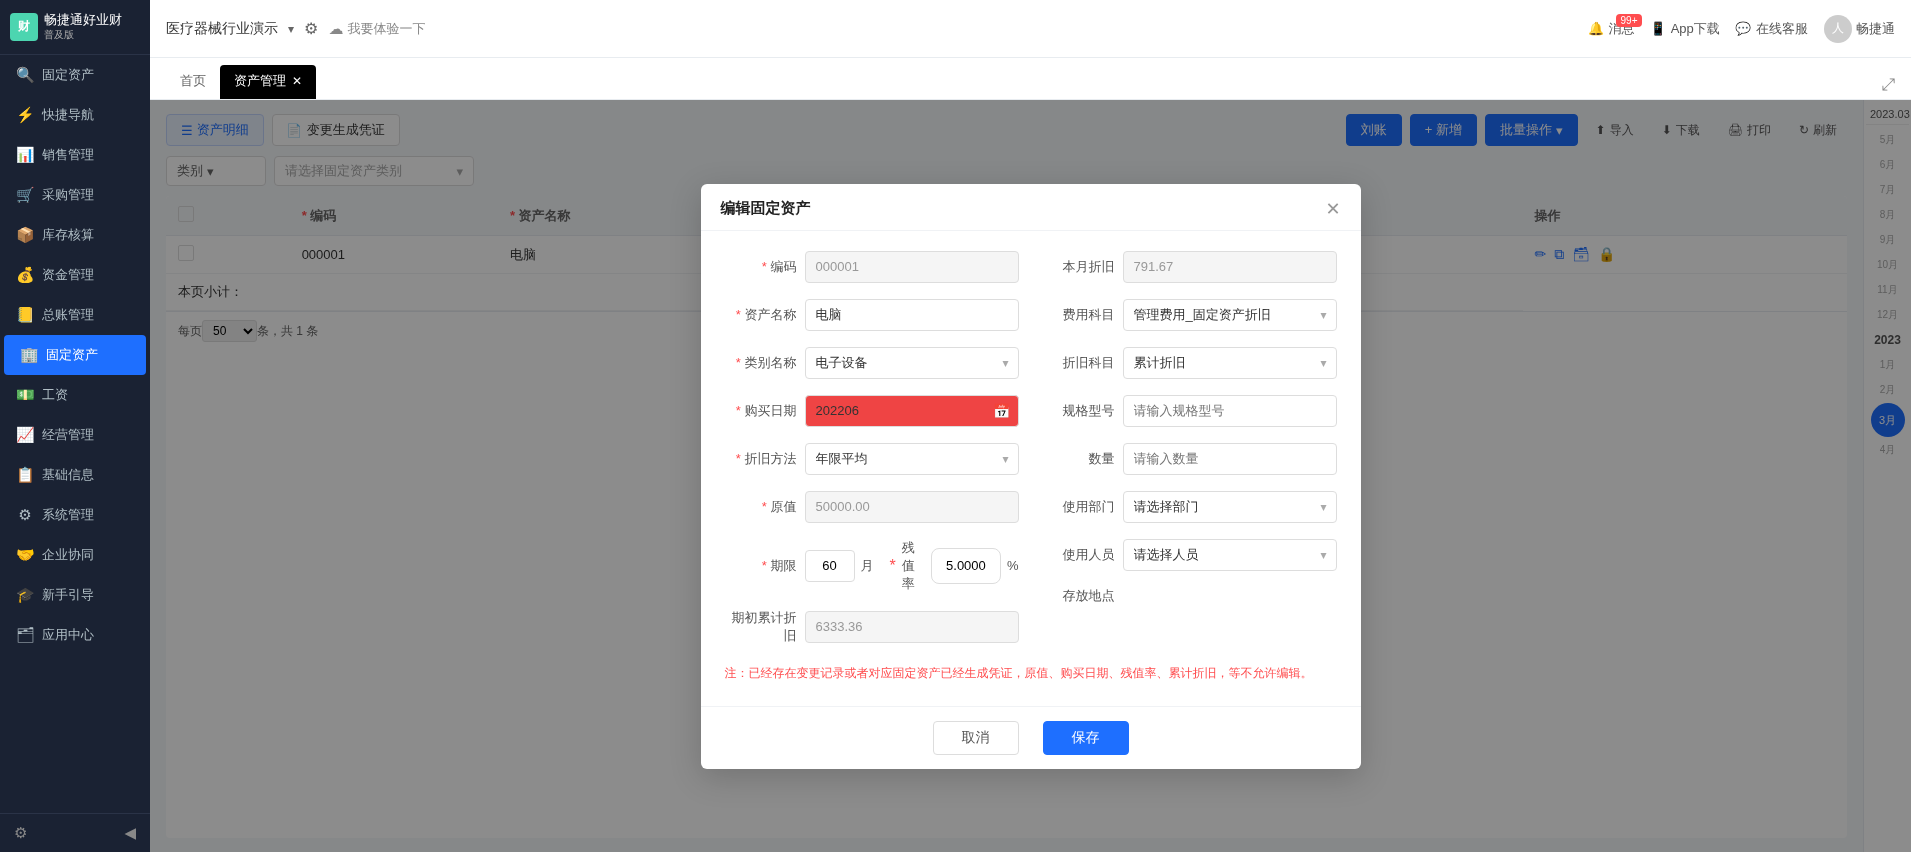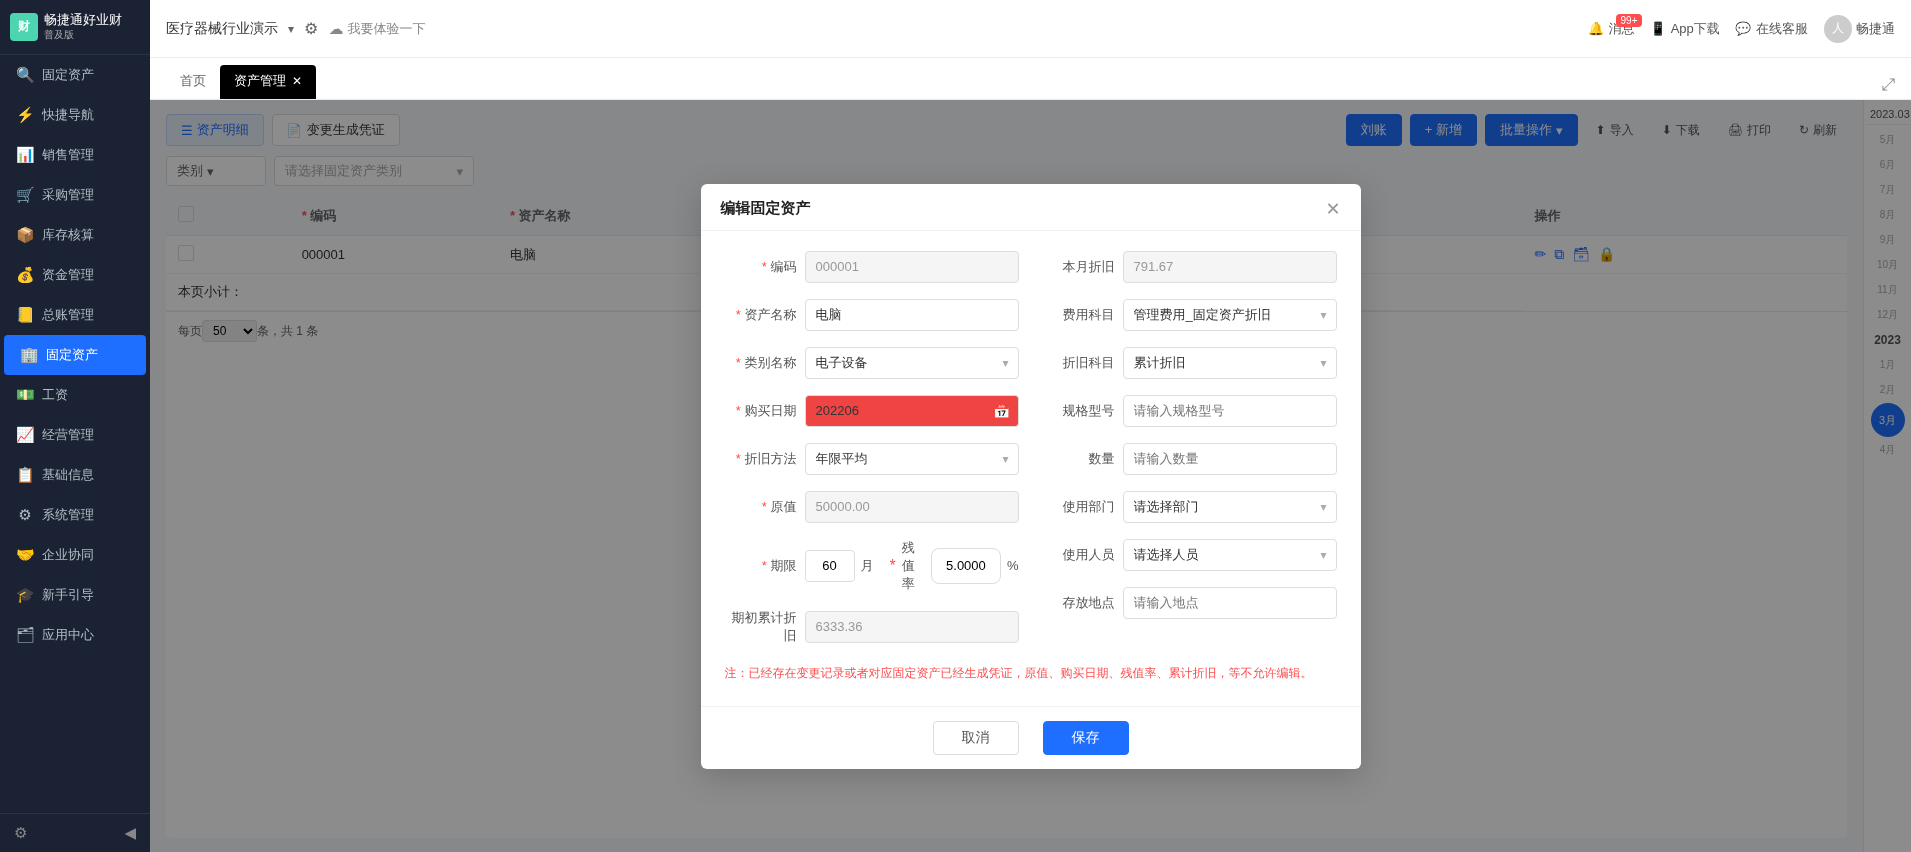--- a/index.html
+++ b/index.html
@@ -543,21 +543,20 @@
             <div class="form-row">
               <span class="form-label">使用人员</span>
               <div class="form-select">
                 <select>
                   <option value="">请选择人员</option>
                 </select>
               </div>
             </div>
             <div class="form-row">
               <span class="form-label">存放地点</span>
-              <input class="form-input" type="text" placeholder="请输入地点" style="">
             </div>
           </div>
         </div>
         <div class="modal-note">
           <span>注：已经存在变更记录或者对应固定资产已经生成凭证，原值、购买日期、残值率、累计折旧，等不允许编辑。</span>
         </div>
         <div class="modal-footer">
           <button class="btn-cancel">取消</button>
           <button class="btn-save">保存</button>
         </div>

